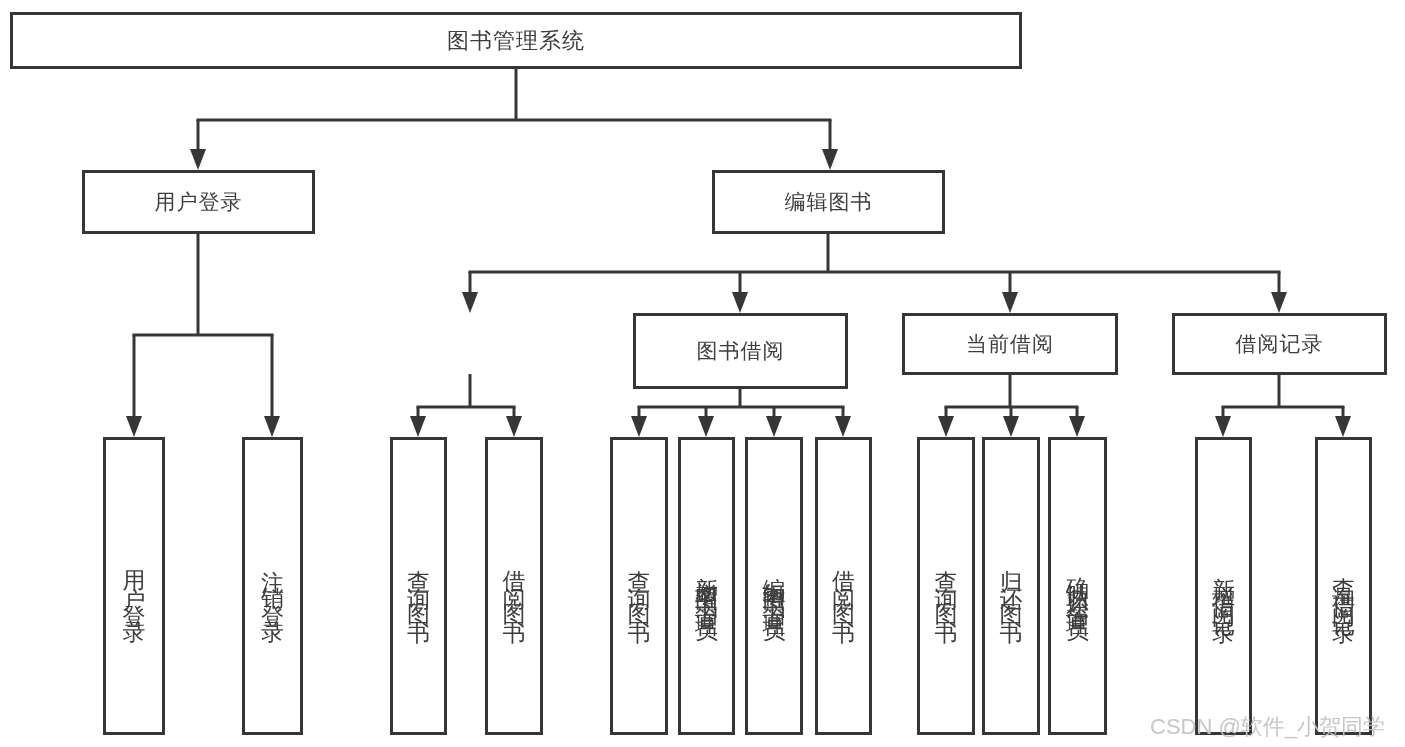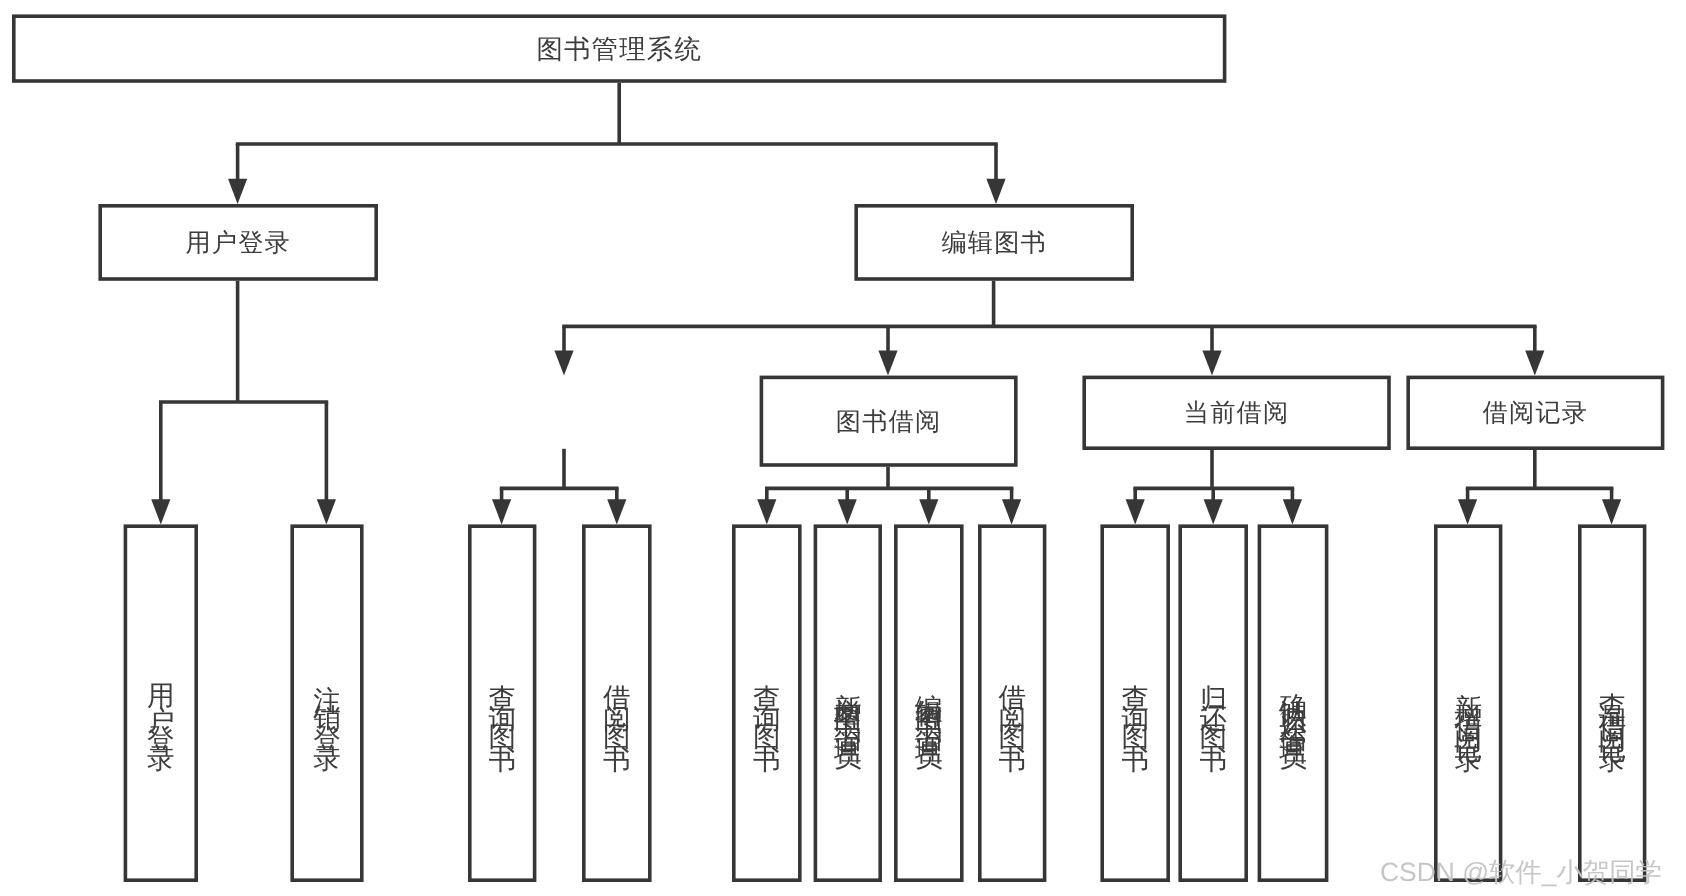--- a/index.html
+++ b/index.html
@@ -108,21 +108,21 @@
   <div class="hbox" style="left:82px;top:170px;width:233px;height:64px;">
     <span>用户登录</span>
   </div>
   <div class="hbox" style="left:712px;top:170px;width:233px;height:64px;">
     <span>编辑图书</span>
   </div>
 
   <div class="hbox" style="left:633px;top:313px;width:215px;height:76px;">
     <span>图书借阅</span>
   </div>
-  <div class="hbox" style="left:902px;top:313px;width:257px;height:62px;">
+  <div class="hbox" style="left:902px;top:313px;width:216px;height:62px;">
     <span>当前借阅</span>
   </div>
   <div class="hbox" style="left:1172px;top:313px;width:215px;height:62px;">
     <span>借阅记录</span>
   </div>
 
   <div class="vbox len4" style="left:103px;top:437px;width:62px;height:298px;">
     <span>用户登录</span>
   </div>
   <div class="vbox len4" style="left:242px;top:437px;width:61px;height:298px;">

